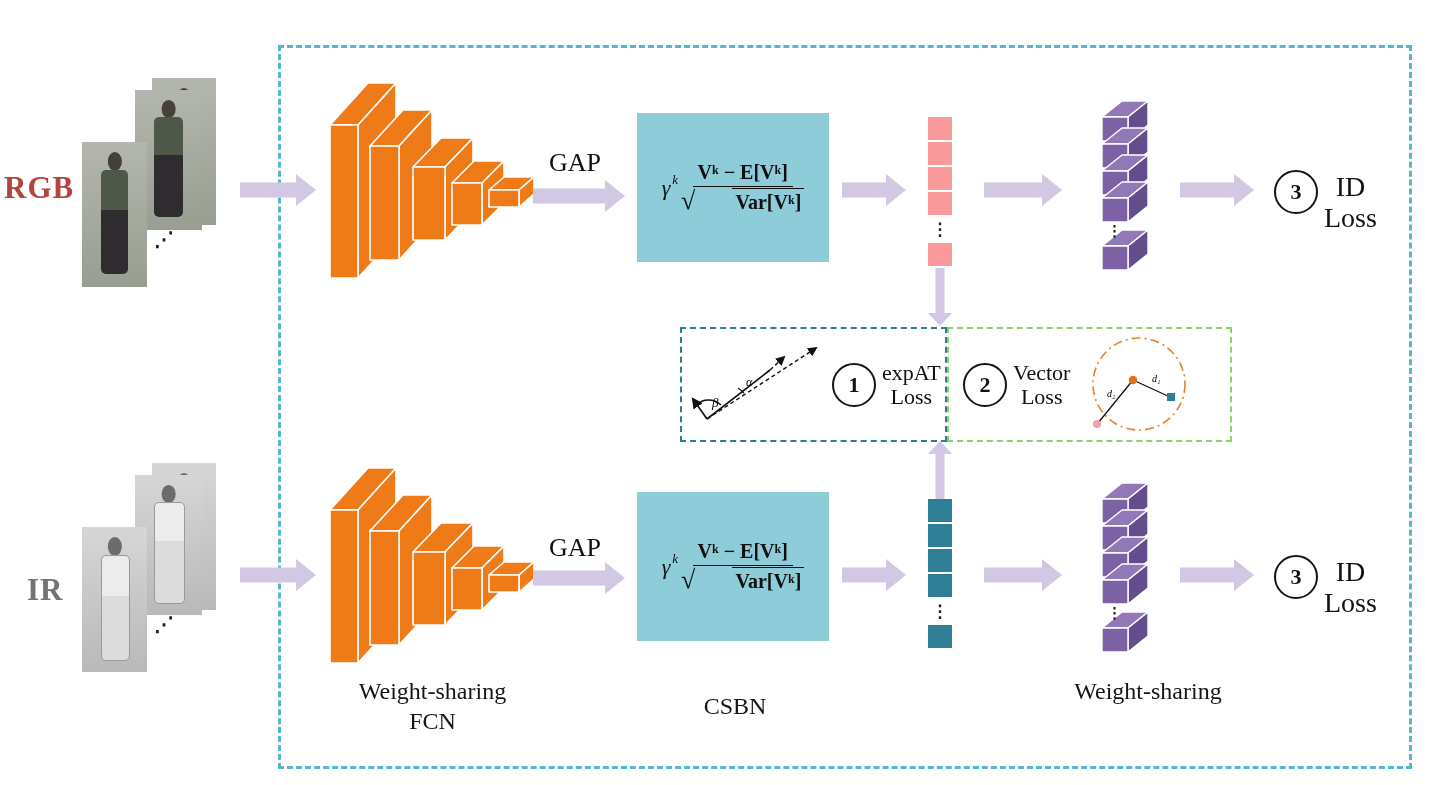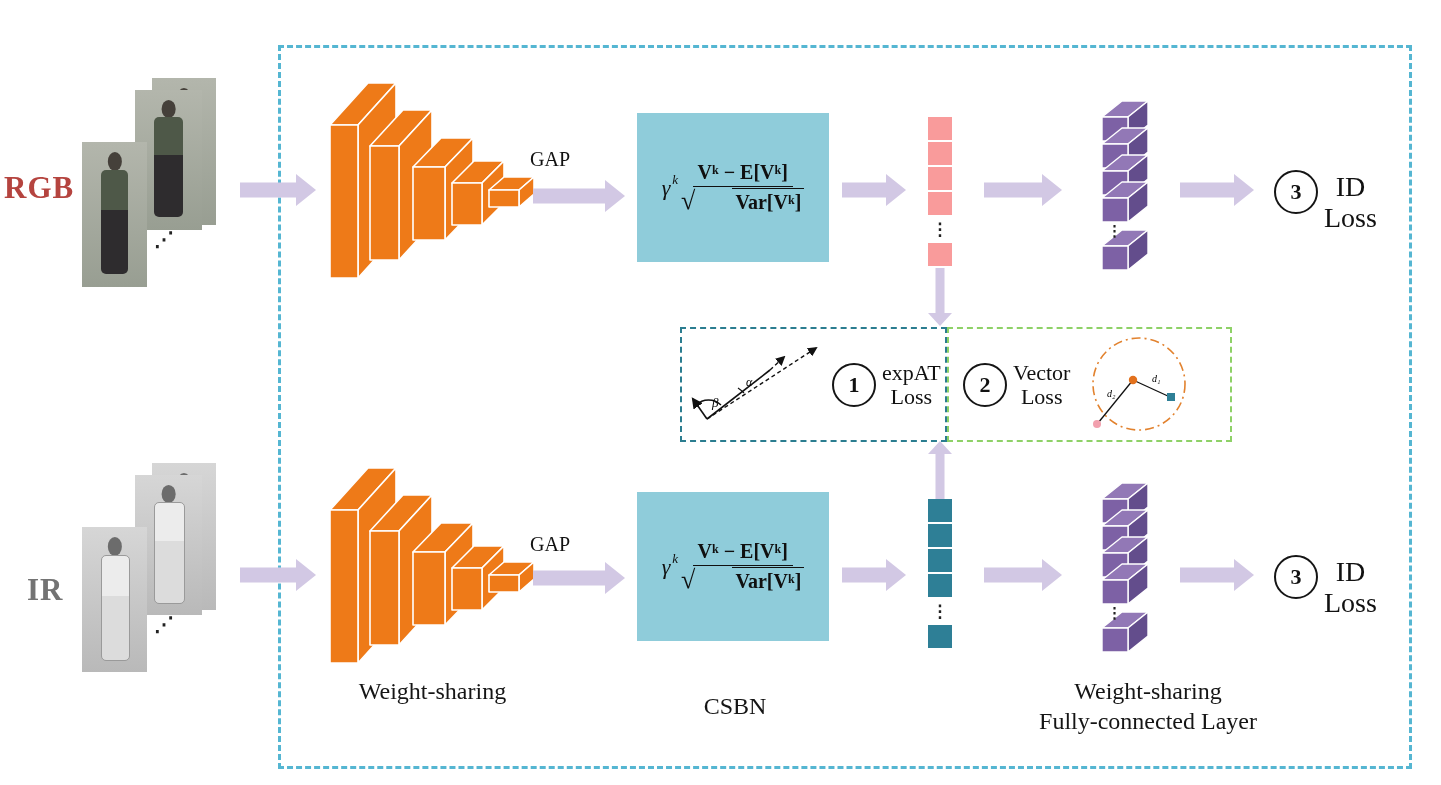--- a/index.html
+++ b/index.html
@@ -40,21 +40,21 @@
   .varrow .vshaft{position:absolute;left:50%;transform:translateX(-50%);width:9px;background:#d2c8e4;}
   .varrow.down .vshaft{top:0;height:45px;}
   .varrow.down .vhead{position:absolute;bottom:0;left:50%;transform:translateX(-50%);
                 width:0;height:0;border-left:12px solid transparent;border-right:12px solid transparent;
                 border-top:13px solid #d2c8e4;}
   .varrow.up .vshaft{bottom:0;height:45px;}
   .varrow.up .vhead{position:absolute;top:0;left:50%;transform:translateX(-50%);
                 width:0;height:0;border-left:12px solid transparent;border-right:12px solid transparent;
                 border-bottom:13px solid #d2c8e4;}
 
-  .gap-label{font-size:20px;width:90px;text-align:left;}
+  .gap-label{font-size:26px;width:90px;text-align:center;}
 
   
   .csbn-box{position:absolute;width:192px;height:149px;background:#8fccda;
             display:flex;align-items:center;justify-content:center;}
   .formula{display:flex;align-items:center;font-size:20px;color:#101010;}
   .formula .gamma{font-style:italic;font-size:22px;margin-right:2px;}
   .formula .gsup{font-style:italic;font-size:13px;vertical-align:super;position:relative;top:-8px;}
   .frac{display:inline-flex;flex-direction:column;align-items:center;margin-left:3px;}
   .frac .num{padding:0 5px 2px;border-bottom:1.7px solid #101010;font-weight:600;}
   .frac .den{display:flex;align-items:flex-start;padding-top:1px;font-weight:600;}
@@ -379,20 +379,20 @@
       <circle cx="49" cy="49" r="4.2" fill="#e2711d"></circle>
       <rect x="83" y="62" width="8" height="8" fill="#2e7f96"></rect>
       <circle cx="13" cy="93" r="4" fill="#f2a0ae"></circle>
       <text x="68" y="51" font-size="10" font-style="italic">d₁</text>
       <text x="23" y="66" font-size="10" font-style="italic">d₂</text>
     </svg>
   </div>
 
   <div class="caption" style="left:345px;top:676px;width:175px;">
     <div>Weight-sharing</div>
+    <div>FCN</div>
   </div>
   <div class="caption" style="left:685px;top:691px;width:100px;">CSBN</div>
   <div class="caption" style="left:1023px;top:676px;width:250px;">
     <div>Weight-sharing</div>
-    <div>Fully-connected Layer</div>
   </div>
 
 </div>
 
 </body></html>

